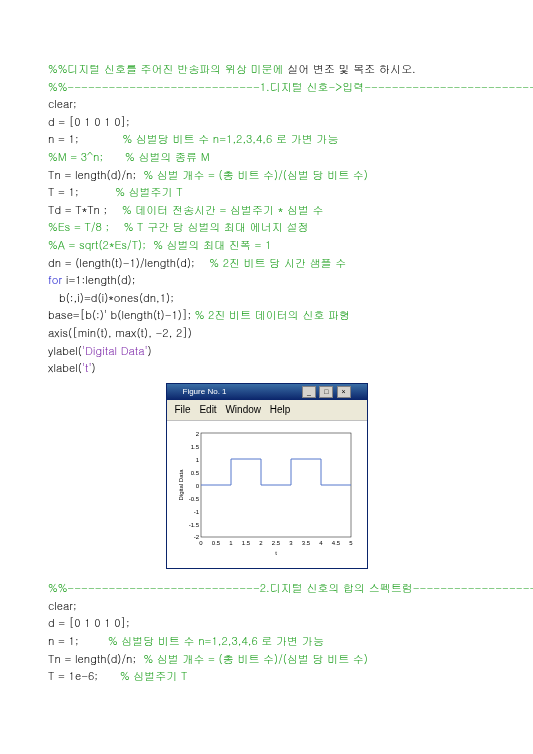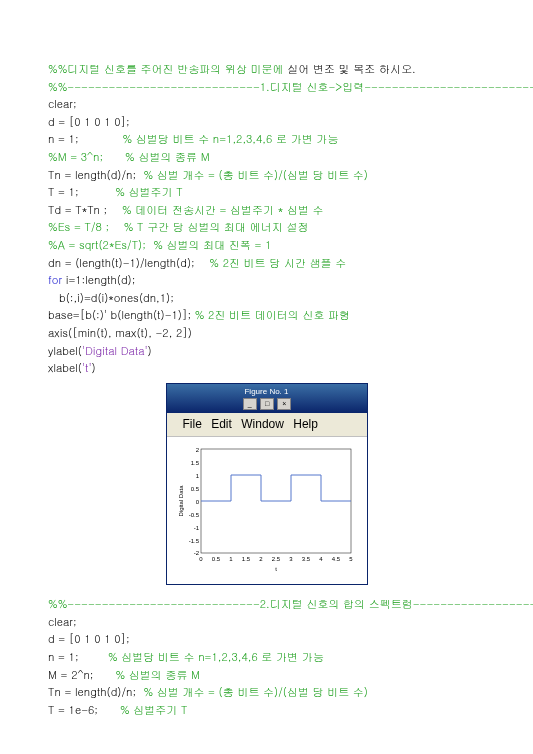--- a/index.html
+++ b/index.html
@@ -33,38 +33,37 @@
     background: #ece9d8;
     font-family: Tahoma, sans-serif;
     font-size: 8px;
   }
   .fig-titlebar {
     background: linear-gradient(#3a6ea5,#0a246a);
     color: #fff;
     display: flex;
     justify-content: space-between;
     align-items: center;
-    padding: 2px 4px;
+    padding: 2px 16px;
     font-size: 8px;
-    flex-direction: column;
   }
   .fig-titlebar-btns span {
     display: inline-block;
     width: 12px; height: 10px;
     background: #d6d3ce;
     border: 1px solid #848284;
     font-size: 7px;
     text-align: center;
     line-height: 10px;
     color: #000;
     margin-left: 1px;
   }
   .fig-menu {
-    padding: 2px 16px;
-    font-size: 12px;
+    padding: 2px 8px;
+    font-size: 10px;
     color: #000;
     border-bottom: 1px solid #c0c0c0;
   }
   .fig-menu span { margin-right: 6px; }
   .fig-body {
     background: #fff;
     padding: 6px;
   }
 </style>
 </head>
@@ -143,18 +142,17 @@
           <text x="103" y="128" font-size="6" fill="#000" text-anchor="middle">t</text>
         </svg>
       </div>
     </div>
   </div>
 
   <div class="line green">%%----------------------------2.디지털 신호의 합의 스펙트럼--------------------</div>
   <div class="line black">clear;</div>
   <div class="line black">d = [0 1 0 1 0];</div>
   <div class="line"><span class="black">n = 1;</span><span class="green">        % 심벌당 비트 수 n=1,2,3,4,6 로 가변 가능</span></div>
-  <div class="line"><span class="black">M = 2^n;</span><span class="green">      % 심벌의 종류 M</span></div>
   <div class="line"><span class="black">Tn = length(d)/n;</span><span class="green">  % 심벌 개수 = (총 비트 수)/(심벌 당 비트 수)</span></div>
   <div class="line black"></div>
   <div class="line"><span class="black">T = 1e-6;</span><span class="green">      % 심벌주기 T</span></div>
 
 </div>
 
 </body></html>

